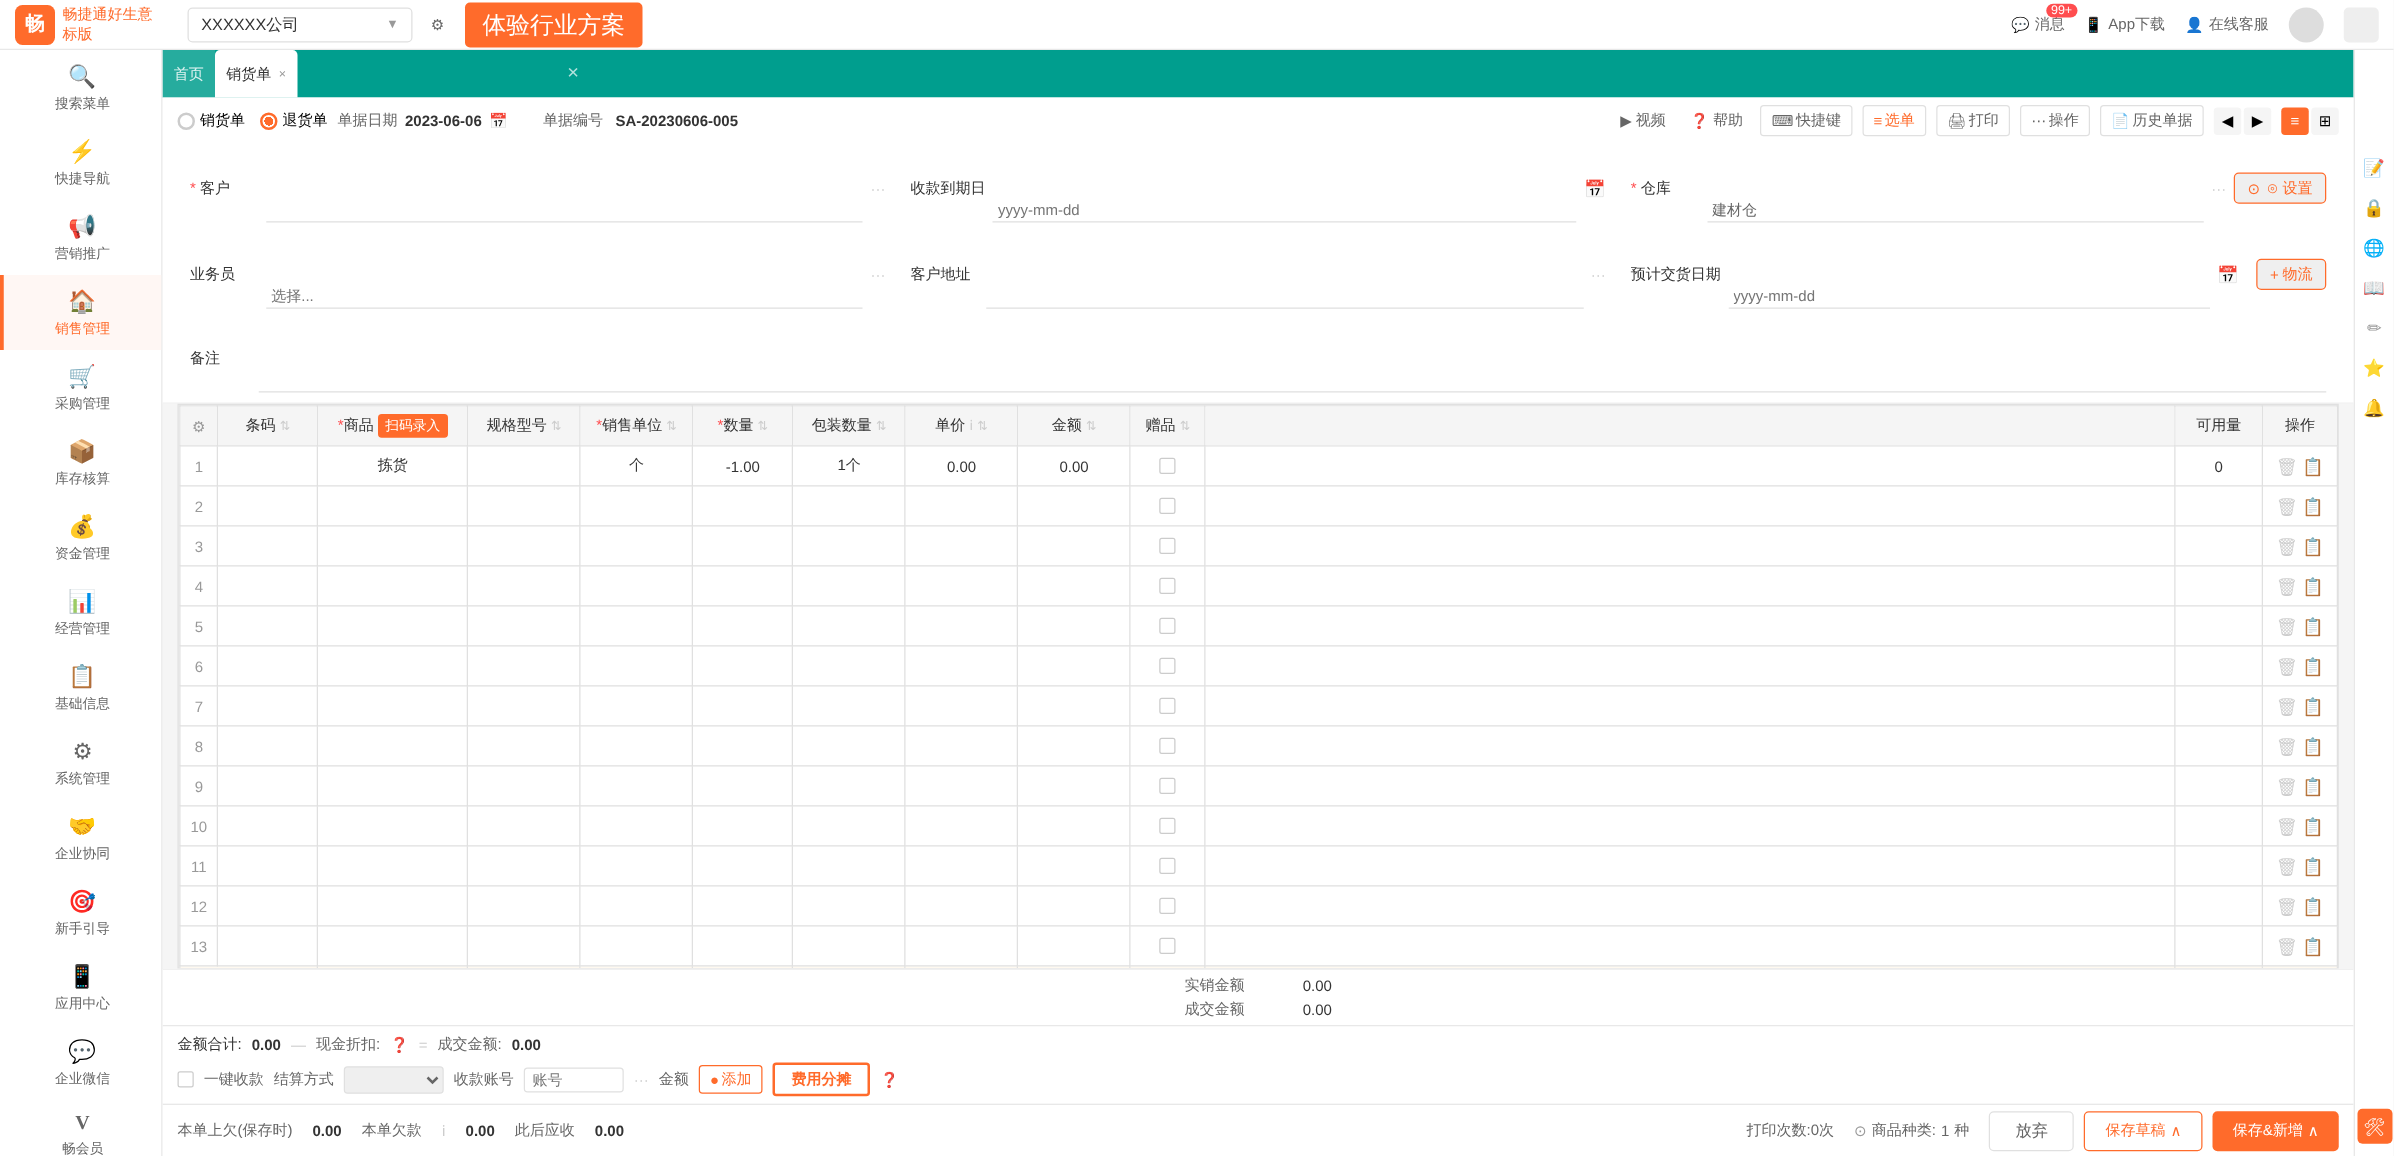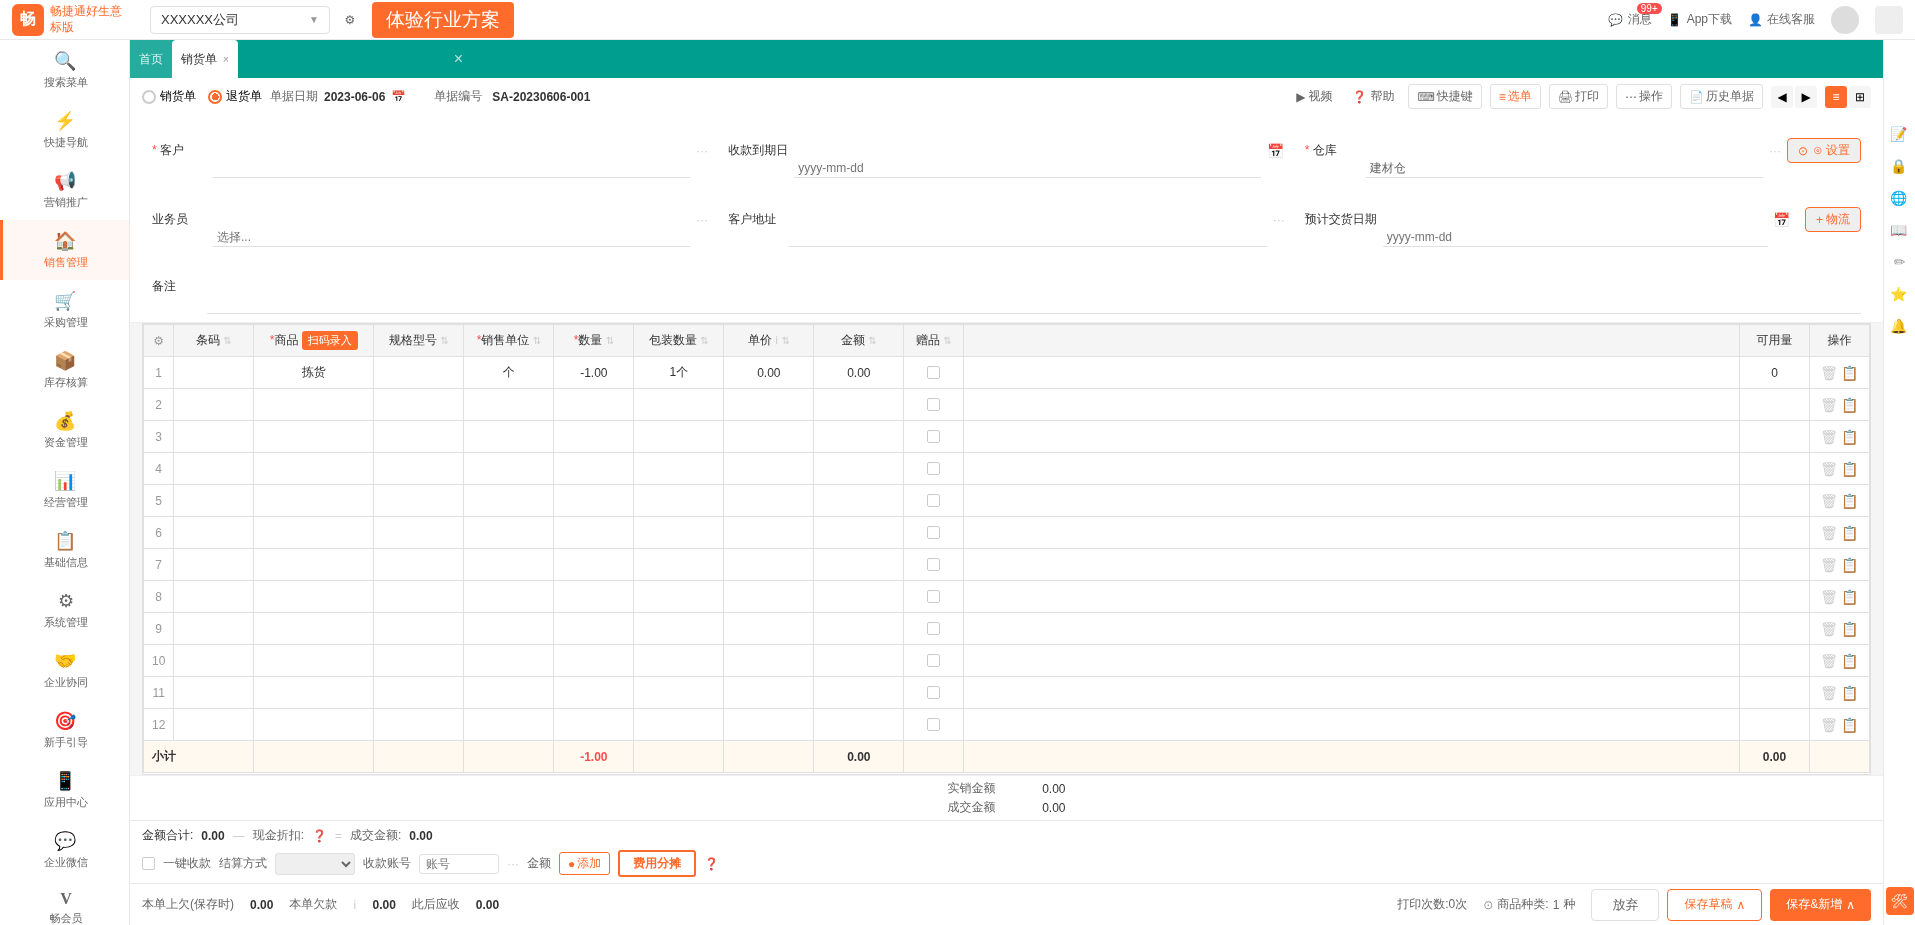--- a/index.html
+++ b/index.html
@@ -247,21 +247,21 @@
             <span>退货单</span>
           </div>
         </div>
         <div class="date-field">
           <span style="color:#666;">单据日期</span>
           <span style="color:#333;font-weight:bold;">2023-06-06</span>
           <span style="color:#999;cursor:pointer;">📅</span>
         </div>
         <div class="date-field" style="margin-left:20px;">
           <span style="color:#666;">单据编号</span>
-          <span style="color:#333;font-weight:bold;margin-left:4px;">SA-20230606-001</span>
+          <span style="color:#333;font-weight:bold;margin-left:4px;">SA-20230606-005</span>
         </div>
         <div class="toolbar-right">
           <div class="toolbar-btn">
             <span>▶</span>
             <span>视频</span>
           </div>
           <div class="toolbar-btn">
             <span>❓</span>
             <span>帮助</span>
           </div>
@@ -627,20 +627,42 @@
                   <div style="width:13px;height:13px;border:1px solid #ccc;border-radius:2px;"></div>
                 </div>
               </td>
     <td></td>
     <td></td>
     <td>
       <span class="delete-icon">🗑</span>
       <span class="copy-icon">📋</span>
     </td>
   </tr>
+            <tr>
+    <td class="gear-cell"><span class="row-num">13</span></td>
+    <td></td>
+    <td></td>
+    <td></td>
+    <td></td>
+    <td class=""></td>
+    <td></td>
+    <td></td>
+    <td></td>
+    <td>
+                <div class="checkbox-cell">
+                  <div style="width:13px;height:13px;border:1px solid #ccc;border-radius:2px;"></div>
+                </div>
+              </td>
+    <td></td>
+    <td></td>
+    <td>
+      <span class="delete-icon">🗑</span>
+      <span class="copy-icon">📋</span>
+    </td>
+  </tr>
           </tbody>
         <tfoot>
           <tr class="subtotal-row">
             <td colspan="2" style="text-align:left;padding-left:8px;">小计</td>
             <td></td>
             <td></td>
             <td></td>
             <td class="cell-red">-1.00</td>
             <td></td>
             <td></td>

